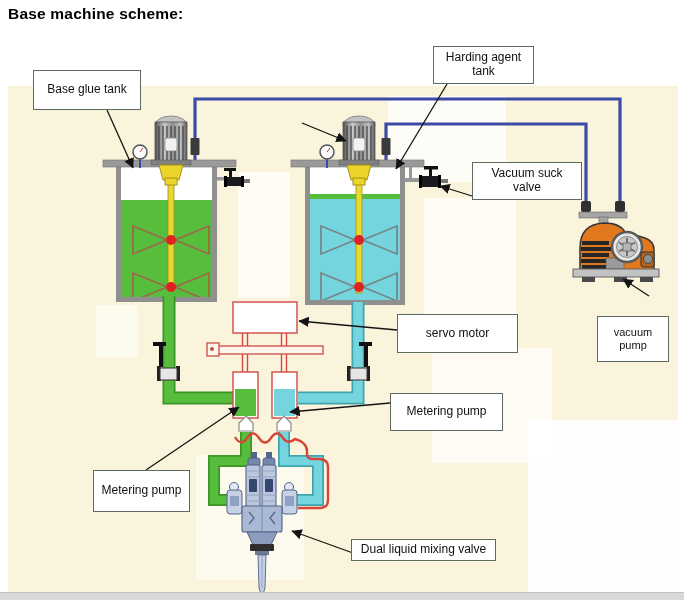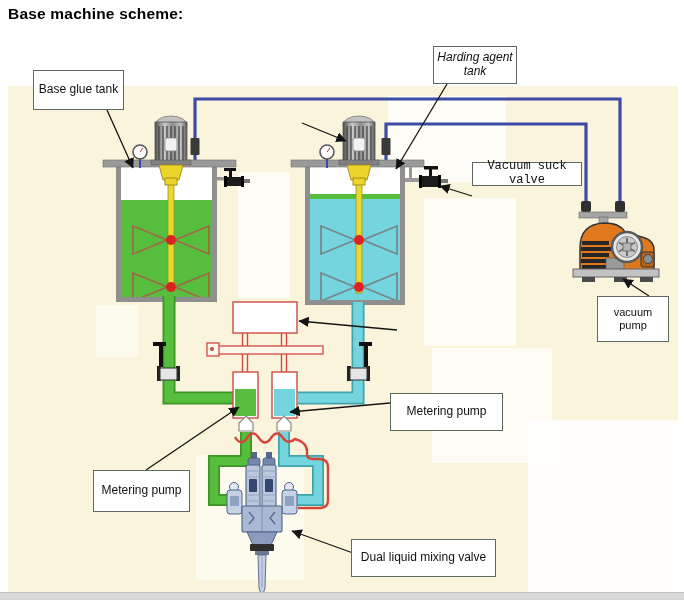--- a/index.html
+++ b/index.html
@@ -10,21 +10,21 @@
   .title{
     position:absolute;left:8px;top:5px;font-size:15.5px;font-weight:bold;color:#000;
     letter-spacing:.2px;
   }
   svg.diagram{position:absolute;left:0;top:0;}
   .label-box{
     position:absolute;background:#fff;border:1px solid var(--c-label-border,#5d6a5d);
     display:flex;align-items:center;justify-content:center;text-align:center;
     font-size:12px;color:#101010;box-sizing:border-box;line-height:1.15;padding:1px 3px;
   }
-  .label-box.small{font-size:11px;}
+  .label-box.small{font-size:11px;margin-top:20px;}
   .footer-band{
     position:absolute;left:0;top:592px;width:684px;height:8px;
     background:#d9d9d9;border-top:1px solid #c0c0c0;box-sizing:border-box;
   }
 </style>
 </head>
 <body>
 
 <div class="stage">
 
@@ -256,36 +256,39 @@
       <path d="M447,84 L396,169" marker-end="url(#ah)"></path>
       <path d="M472,196 L440,186" marker-end="url(#ah)"></path>
       <path d="M397,330 L299,321" marker-end="url(#ah)"></path>
       <path d="M649,296 L623,279" marker-end="url(#ah)"></path>
       <path d="M390,403 L290,412" marker-end="url(#ah)"></path>
       <path d="M146,470 L239,407" marker-end="url(#ah)"></path>
       <path d="M353,553 L292,531" marker-end="url(#ah)"></path>
     </g>
   </svg>
 
-  <div class="label-box" style="left:33px;top:70px;width:91px;height:40px;">
+  <div class="label-box" style="left:33px;top:70px;width:108px;height:40px;">
     <span>Base glue tank</span>
   </div>
-  <div class="label-box" style="left:433px;top:46px;width:84px;height:38px;font-style:italic;">
+  <div class="label-box" style="left:433px;top:46px;width:101px;height:38px;">
     <span>Harding agent tank</span>
   </div>
-  <div class="label-box" style="left:472px;top:162px;width:110px;height:24px;font-family:Liberation Mono, monospace;">
+  <div class="label-box" style="left:472px;top:162px;width:110px;height:38px;">
     <span>Vacuum suck valve</span>
+  </div>
+  <div class="label-box" style="left:397px;top:314px;width:121px;height:39px;">
+    <span>servo motor</span>
   </div>
   <div class="label-box small" style="left:597px;top:296px;width:72px;height:46px;">
     <span>vacuum pump</span>
   </div>
   <div class="label-box" style="left:390px;top:393px;width:113px;height:38px;">
     <span>Metering pump</span>
   </div>
   <div class="label-box" style="left:93px;top:470px;width:97px;height:42px;">
     <span>Metering pump</span>
   </div>
-  <div class="label-box" style="left:351px;top:539px;width:145px;height:38px;">
+  <div class="label-box" style="left:351px;top:539px;width:145px;height:22px;">
     <span>Dual liquid mixing valve</span>
   </div>
 
   <div class="footer-band"></div>
 </div>
 
 </body></html>

